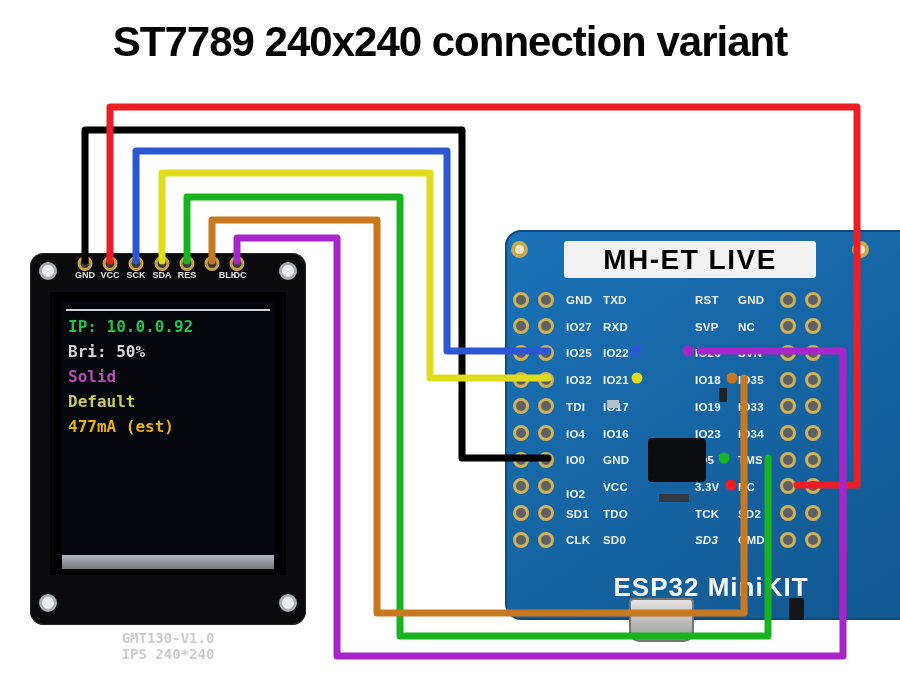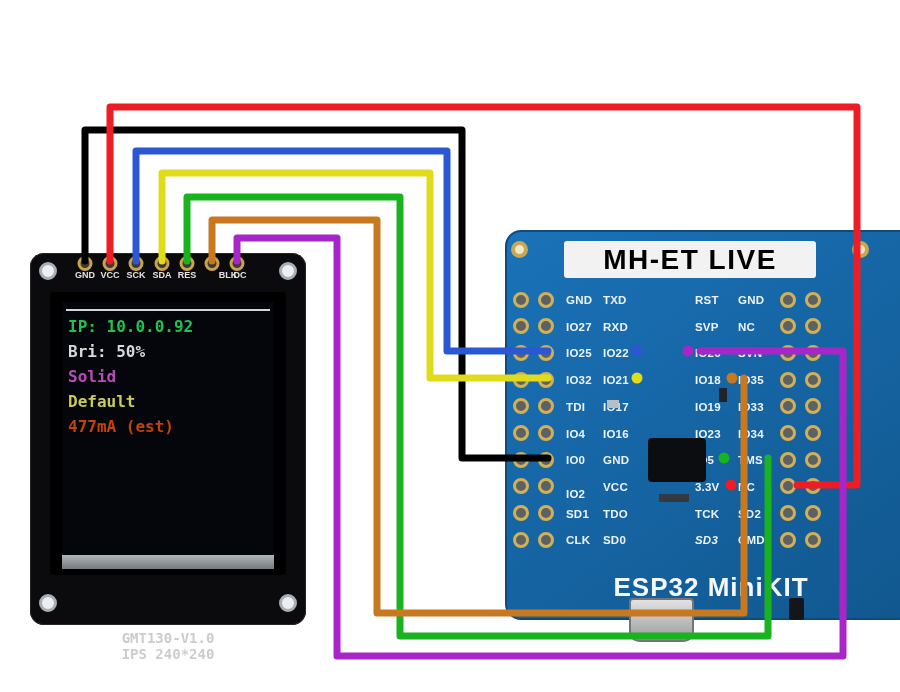--- a/index.html
+++ b/index.html
@@ -53,20 +53,21 @@
        background:linear-gradient(#e2e2e2,#9c9c9c);border:2px solid #757575;
        border-radius:4px 4px 10px 10px;box-sizing:border-box;}
 
   .wires-svg{position:absolute;left:0;top:0;width:900px;height:692px;pointer-events:none;}
 </style>
 </head>
 <body>
 
 <div class="canvas">
 
+  <h1 class="title">ST7789 240x240 connection variant</h1>
 
   <div class="display-module">
     <div id="display-pins">
         <div class="dpin" style="left: 55px;"></div>
         <div class="dpin-label" style="left: 55px;">GND</div>
         <div class="dpin" style="left: 80px;"></div>
         <div class="dpin-label" style="left: 80px;">VCC</div>
         <div class="dpin" style="left: 106px;"></div>
         <div class="dpin-label" style="left: 106px;">SCK</div>
         <div class="dpin" style="left: 132px;"></div>
@@ -83,21 +84,21 @@
     <div class="screw" style="left:9px;top:341px;"></div>
     <div class="screw" style="left:249px;top:341px;"></div>
 
     <div class="screen-glass">
       <div class="screen-active" id="screen-lines">
         <div class="screen-divider"></div>
       <div class="sline" style="color: rgb(33, 194, 78);">IP: 10.0.0.92</div>
           <div class="sline" style="color: rgb(217, 217, 217);">Bri: 50%</div>
           <div class="sline" style="color: rgb(185, 76, 185);">Solid</div>
           <div class="sline" style="color: rgb(203, 203, 88);">Default</div>
-          <div class="sline" style="color: #c2410c;">477mA (est)</div>
+          <div class="sline" style="color: #eab308;">477mA (est)</div>
         </div>
       <div class="flex-strip"></div>
     </div>
 
     <div class="module-footer">
       <div>GMT130-V1.0</div>
       <div>IPS 240*240</div>
     </div>
   </div>
 

